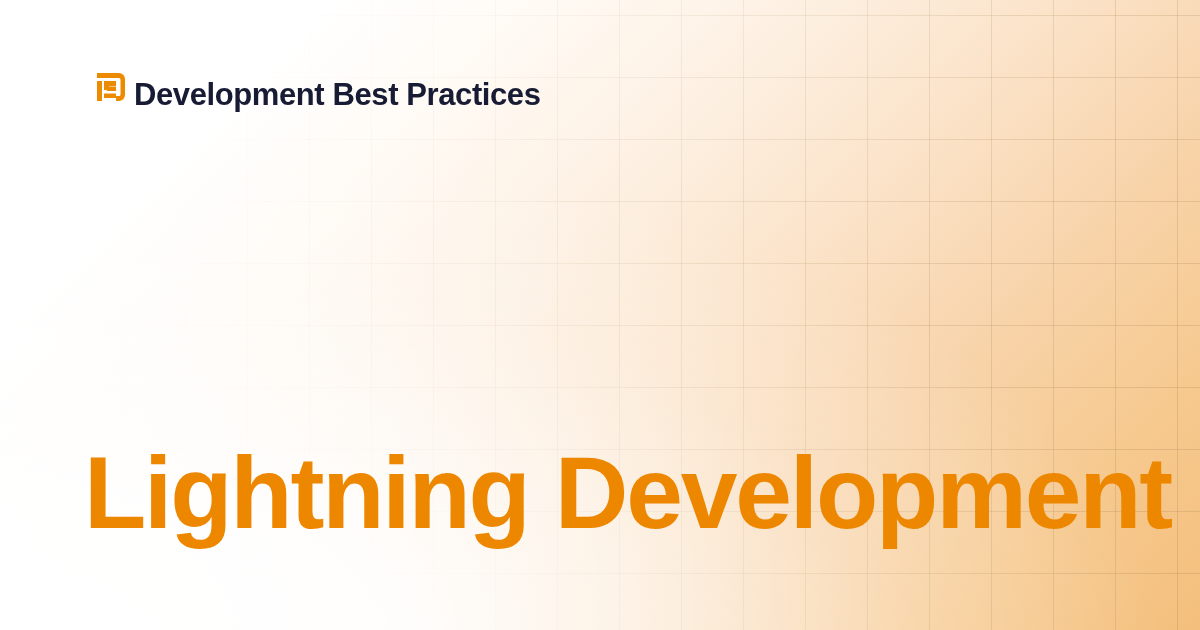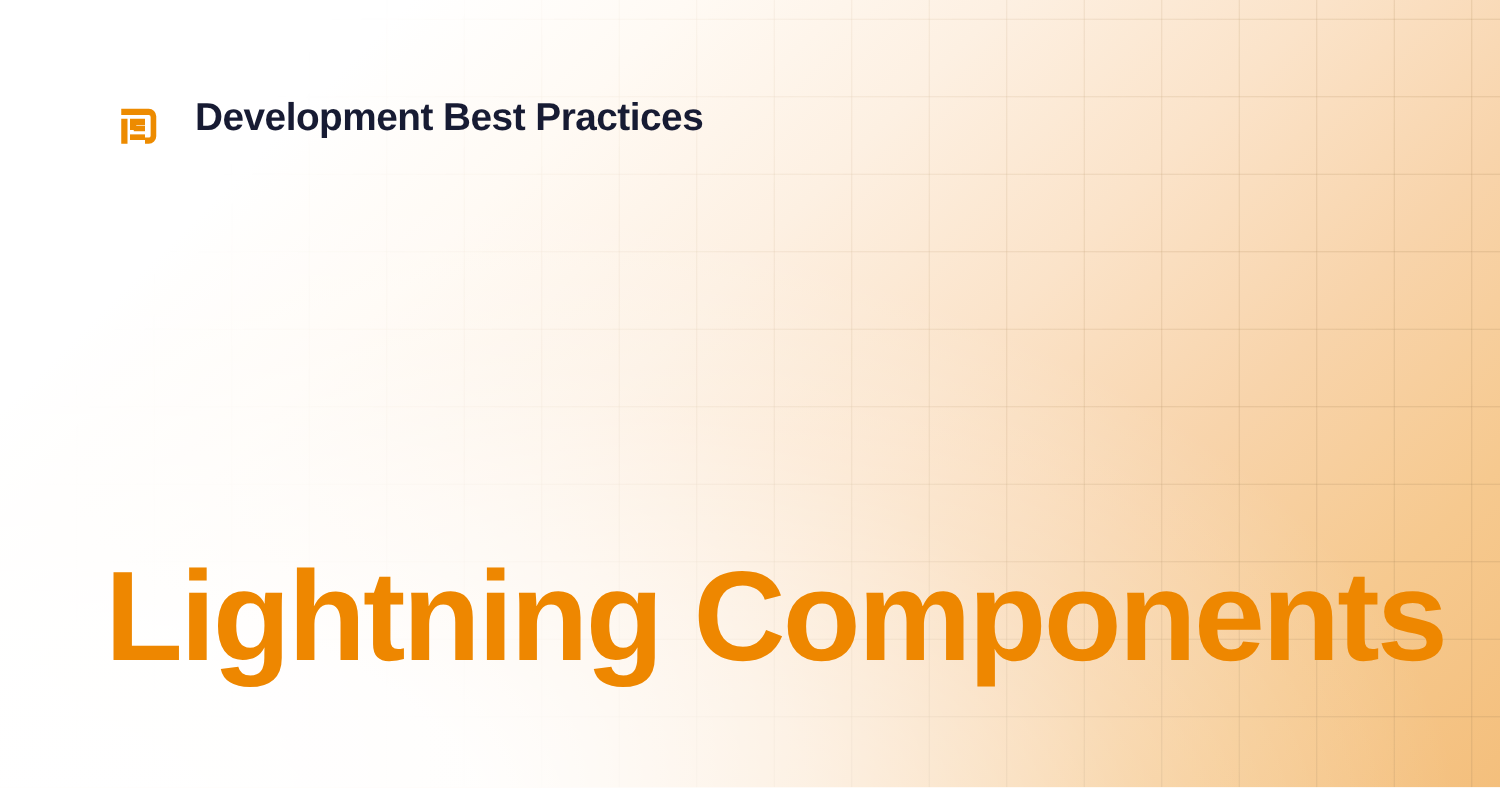--- a/index.html
+++ b/index.html
@@ -71,24 +71,23 @@
         rgba(0,0,0,0.18) 32%,
         rgba(0,0,0,0.5) 50%,
         rgba(0,0,0,0.85) 70%,
         rgba(0,0,0,1) 88%);
   }
 
   
   .header {
     position: absolute;
     left: 88px;
-    top: 78px;
+    top: 64px;
     display: flex;
-    align-items: flex-start;
-    gap: 22px;
+    align-items: flex-end;
   }
 
   .logo-plate {
     width: 46px;
     height: 46px;
     display: flex;
     align-items: center;
     justify-content: center;
     background: #ffffff;
     flex: 0 0 auto;
@@ -143,15 +142,15 @@
           <rect x="12" y="15.5" width="9" height="4.5" fill="#ed8b00"></rect>
 
           <rect x="9" y="22.5" width="12" height="4.5" fill="#ed8b00"></rect>
         </svg>
       </span>
     </div>
 
     <div class="eyebrow">Development Best Practices</div>
   </div>
 
-  <h1 class="title">Lightning Components</h1>
+  <h1 class="title">Lightning Development</h1>
 
 </div>
 
 </body></html>

